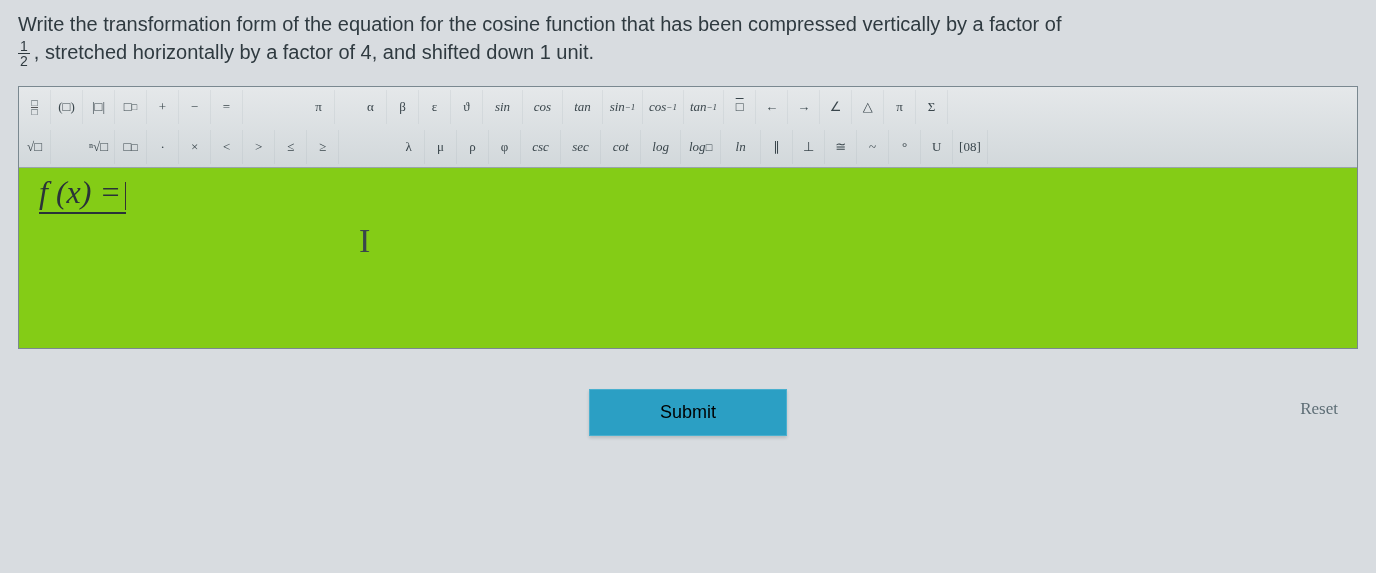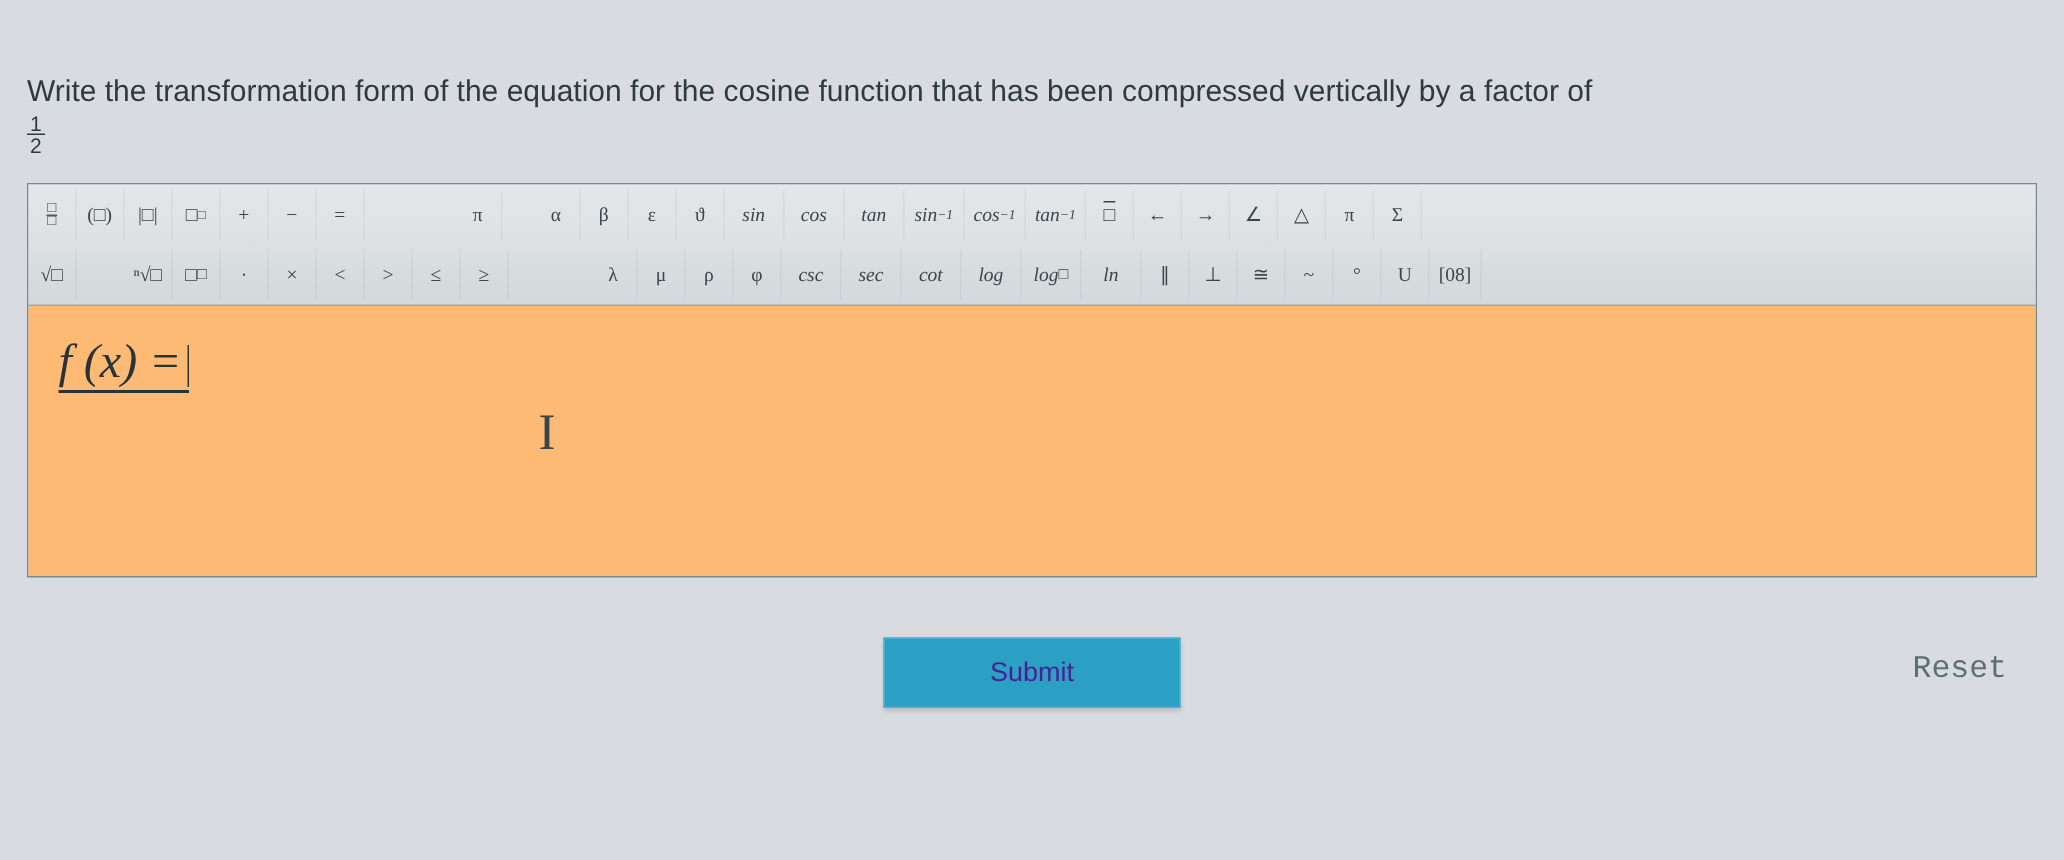--- a/index.html
+++ b/index.html
@@ -9,21 +9,20 @@
   width: 1376px;
   height: 573px;
   padding: 10px 18px;
   color: #2a3338;
 }
 .question {
   font-size: 20px;
   line-height: 1.4;
   margin-bottom: 18px;
   color: #2f3a40;
-  margin-top: 37px;
 }
 .question .frac {
   display: inline-block;
   vertical-align: middle;
   text-align: center;
   font-size: 14px;
   line-height: 1;
   margin-right: 4px;
 }
 .question .frac .n { border-bottom: 1px solid #2f3a40; display:block; padding:0 2px;}
@@ -58,23 +57,23 @@
   font-family: 'Times New Roman', serif;
   white-space: nowrap;
 }
 .tb-btn.wide { min-width: 40px; font-style: italic; }
 .tb-btn sup { font-size: 9px; }
 .tb-spacer { flex: 0 0 auto; width: 20px; }
 .tb-group-gap { width: 60px; }
 .tb-btn .mini-frac { font-size: 10px; line-height:8px; text-align:center;}
 .tb-btn .mini-frac .t {border-bottom:1px solid #555; display:block;}
 .input-area {
-  background: #fdba74;
+  background: #84cc16;
   min-height: 180px;
-  padding: 18px 20px;
+  padding: 6px 20px;
   font-family: 'Times New Roman', serif;
 }
 .fx {
   font-size: 32px;
   font-style: italic;
   color: #2a3338;
   border-bottom: 2px solid #2a3338;
   display: inline-block;
   padding-bottom: 1px;
 }
@@ -97,50 +96,50 @@
 }
 .footer-row {
   display: flex;
   align-items: center;
   justify-content: center;
   position: relative;
   margin-top: 40px;
 }
 .submit-btn {
   background: #2b9fc4;
-  color: #4c1d95;
+  color: #000000;
   border: 1px solid #4ab0cf;
   padding: 12px 70px;
   font-size: 18px;
   cursor: pointer;
   box-shadow: 0 2px 3px rgba(0,0,0,0.15);
   font-family: Arial, sans-serif;
 }
 .reset-btn {
   position: absolute;
   right: 20px;
   top: 10px;
   background: transparent;
   border: none;
   color: #5e6e76;
-  font-size: 21px;
+  font-size: 17px;
   cursor: pointer;
-  font-family: Liberation Mono, monospace;
+  font-family: Liberation Serif, serif;
 }
 </style>
 </head>
 <body>
 
 <div class="question">
   <span>Write the transformation form of the equation for the cosine function that has been compressed vertically by a factor of</span>
   <br>
   <span class="frac">
     <span class="n">1</span>
     <span class="d">2</span>
-  </span>
+  </span><span>, stretched horizontally by a factor of 4, and shifted down 1 unit.</span>
 </div>
 
 <div class="editor-wrap">
   <div class="toolbar">
     <div class="tb-row">
       <div class="tb-btn">
           <span class="mini-frac"><span class="t">□</span><span>□</span></span>
         </div>
       <div class="tb-btn">(□)</div>
       <div class="tb-btn">|□|</div>

